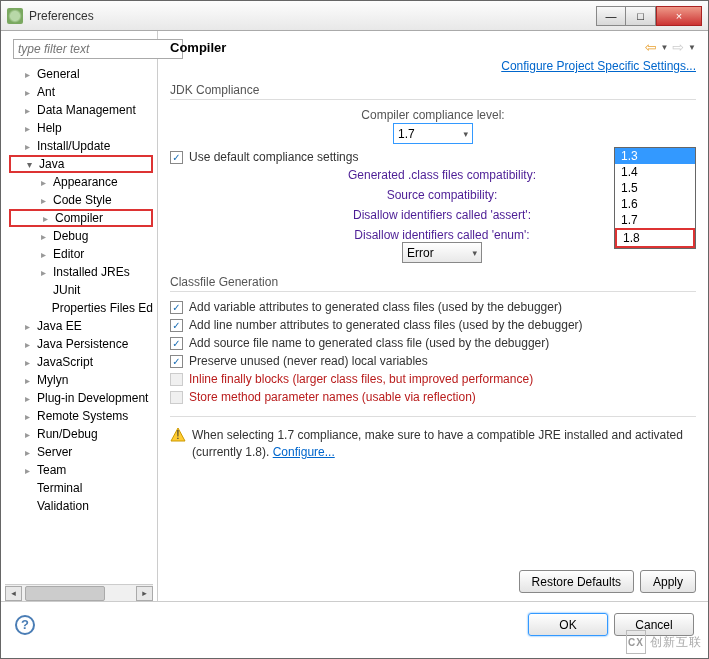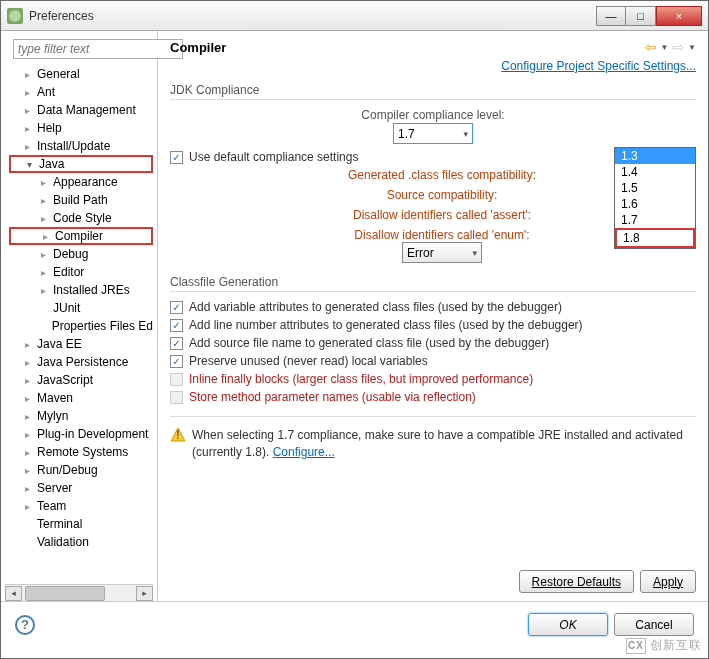--- a/index.html
+++ b/index.html
@@ -41,21 +41,21 @@
 .nav-arrow.back { color: #e8a030; }
 .nav-arrow.fwd { color: #ccc; }
 .nav-drop { font-size: 8px; color: #555; }
 
 .config-link { text-align: right; margin-bottom: 10px; }
 .config-link a { color: #0066cc; text-decoration: underline; }
 
 .fieldset-label { color: #555; margin-bottom: 8px; border-bottom: 1px solid #ddd; padding-bottom: 2px; }
 .row { display: flex; align-items: center; margin-bottom: 6px; flex-direction: column; }
 .row-label { color: #555; }
-.row-label.disabled { color: #c2410c; }
+.row-label.disabled { color: #4c1d95; }
 .row-line { flex: 1; border-bottom: 1px solid #ccc; margin: 0 8px; height: 1px; }
 .select { width: 80px; height: 21px; border: 1px solid #888; background: linear-gradient(#fff, #e8e8e8); padding: 0 4px; position: relative; display: flex; align-items: center; }
 .select.blue { border: 1px solid #3399ff; background: #fff; }
 .select::after { content: "▾"; position: absolute; right: 4px; color: #555; font-size: 9px; }
 .checkbox-row { display: flex; align-items: center; margin-bottom: 4px; }
 .checkbox { width: 13px; height: 13px; border: 1px solid #888; margin-right: 6px; background: #fff; display: flex; align-items: center; justify-content: center; font-size: 10px; color: #1a6db3; }
 .checkbox.checked::before { content: "✓"; }
 .checkbox.disabled { background: #f0f0f0; border-color: #ccc; }
 .checkbox-label { color: #333; }
 .checkbox-label.disabled { color: #b91c1c; }
@@ -63,31 +63,31 @@
 .dropdown-open { position: absolute; right: 12px; top: 116px; width: 82px; border: 1px solid #666; background: #fff; z-index: 10; }
 .dropdown-open .opt { padding: 1px 6px; }
 .dropdown-open .opt.selected { background: #3399ff; color: #fff; }
 .dropdown-open .opt.red-box { border: 2px solid #d33; }
 
 .warning-row { display: flex; align-items: flex-start; gap: 6px; margin-top: 12px; border-top: 1px solid #ddd; padding-top: 10px; }
 .warning-icon { width: 16px; height: 16px; flex-shrink: 0; }
 .warning-text { color: #333; line-height: 1.4; }
 .warning-text a { color: #0066cc; text-decoration: underline; }
 
-.bottom-buttons-right { position: absolute; bottom: 8px; right: 12px; display: flex; gap: 6px; text-decoration: underline; }
+.bottom-buttons-right { position: absolute; bottom: 8px; right: 12px; display: flex; gap: 6px; }
 .btn { height: 23px; padding: 0 12px; border: 1px solid #888; background: linear-gradient(#fff, #e4e4e4); border-radius: 3px; cursor: default; }
 
 .footer { height: 46px; border-top: 1px solid #ccc; display: flex; align-items: center; padding: 0 14px; }
 .help-icon { width: 20px; height: 20px; border: 2px solid #4a7db5; border-radius: 50%; color: #4a7db5; display: flex; align-items: center; justify-content: center; font-weight: bold; font-size: 13px; }
 .footer-spacer { flex: 1; }
 .footer .btn { width: 80px; margin-left: 6px; }
-.footer .btn.default { border: 1px solid #3399ff; box-shadow: 0 0 2px #3399ff; font-style: italic; }
+.footer .btn.default { border: 1px solid #3399ff; box-shadow: 0 0 2px #3399ff; }
 
 .watermark { position: absolute; bottom: 4px; right: 6px; color: #aaa; font-size: 11px; letter-spacing: 1px; display: flex; align-items: center; gap: 4px; pointer-events: none; }
-.watermark .wm-logo { width: 20px; height: 16px; border: 1px solid #bbb; display: flex; align-items: center; justify-content: center; font-weight: bold; color: #999; font-size: 10px; }
+.watermark .wm-logo { width: 20px; height: 24px; border: 1px solid #bbb; display: flex; align-items: center; justify-content: center; font-weight: bold; color: #999; font-size: 10px; }
 </style>
 </head>
 <body>
 
 <div class="titlebar">
   <div class="titlebar-icon"></div>
   <div class="titlebar-title">Preferences</div>
   <div class="win-btns">
     <div class="win-btn">—</div>
     <div class="win-btn max">□</div>
@@ -123,24 +123,20 @@
         <div class="tree-item indent-1 expanded highlight-red">
           <span class="arrow"></span>
           <span class="label">Java</span>
         </div>
         <div class="tree-item indent-2 collapsed">
           <span class="arrow"></span>
           <span class="label">Appearance</span>
         </div>
         <div class="tree-item indent-2 collapsed">
           <span class="arrow"></span>
-          <span class="label">Build Path</span>
-        </div>
-        <div class="tree-item indent-2 collapsed">
-          <span class="arrow"></span>
           <span class="label">Code Style</span>
         </div>
         <div class="tree-item indent-2 collapsed highlight-red">
           <span class="arrow"></span>
           <span class="label">Compiler</span>
         </div>
         <div class="tree-item indent-2 collapsed">
           <span class="arrow"></span>
           <span class="label">Debug</span>
         </div>
@@ -164,24 +160,20 @@
           <span class="arrow"></span>
           <span class="label">Java EE</span>
         </div>
         <div class="tree-item indent-1 collapsed">
           <span class="arrow"></span>
           <span class="label">Java Persistence</span>
         </div>
         <div class="tree-item indent-1 collapsed">
           <span class="arrow"></span>
           <span class="label">JavaScript</span>
-        </div>
-        <div class="tree-item indent-1 collapsed">
-          <span class="arrow"></span>
-          <span class="label">Maven</span>
         </div>
         <div class="tree-item indent-1 collapsed">
           <span class="arrow"></span>
           <span class="label">Mylyn</span>
         </div>
         <div class="tree-item indent-1 collapsed">
           <span class="arrow"></span>
           <span class="label">Plug-in Development</span>
         </div>
         <div class="tree-item indent-1 collapsed">

